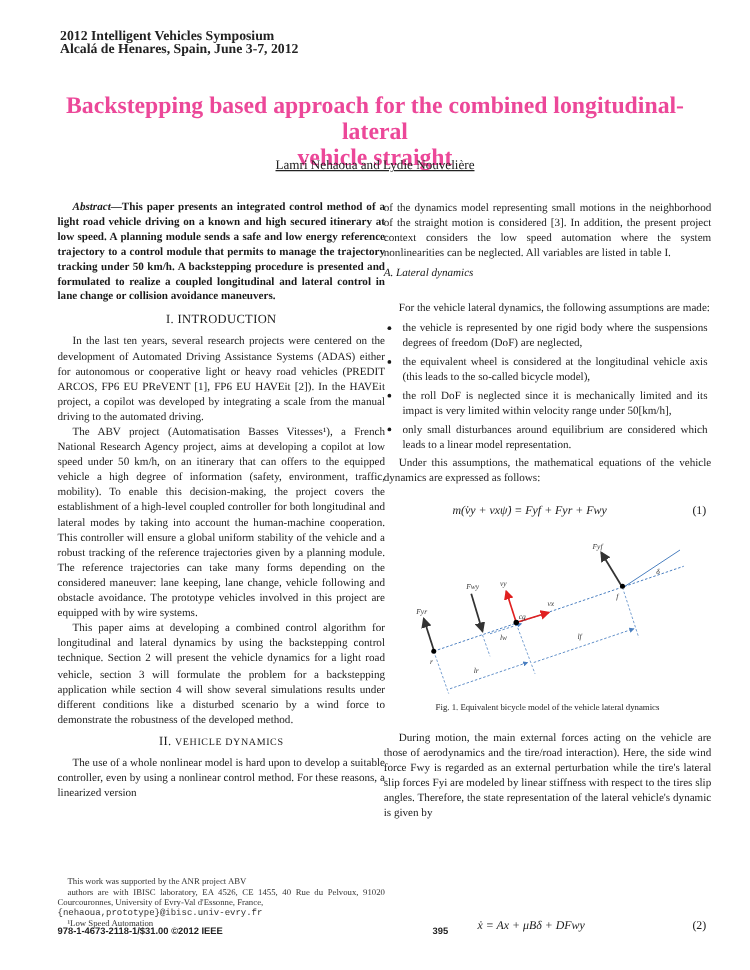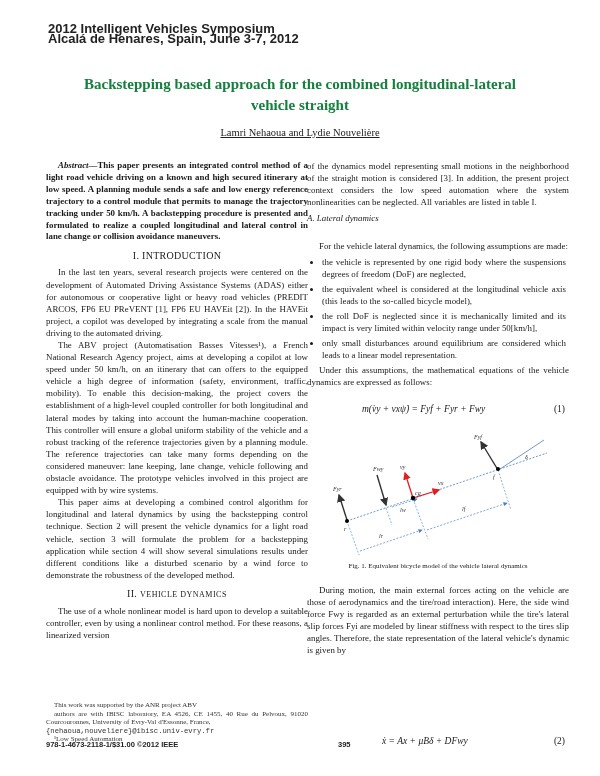--- a/index.html
+++ b/index.html
@@ -1,18 +1,18 @@
 <!DOCTYPE html>
 <html><head>
 <meta charset="utf-8">
 <style>
   html, body { margin:0; padding:0; background:#ffffff; }
   body { width:600px; height:776px; position:relative; overflow:hidden; color:#1a1a1a; font-family:"Liberation Serif", serif; }
-  .conf { position:absolute; left:48px; top:24px; font-family:Liberation Sans, sans-serif; font-weight:bold; font-size:13px; line-height:10px; color:#222; }
-  .title { position:absolute; left:40px; width:520px; top:74px; text-align:center; font-weight:bold; font-size:15px; line-height:21px; color:#15803d; }
+  .conf { position:absolute; left:48px; top:24px; font-family:Liberation Serif, serif; font-weight:bold; font-size:11px; line-height:10px; color:#222; }
+  .title { position:absolute; left:40px; width:520px; top:74px; text-align:center; font-weight:bold; font-size:19px; line-height:21px; color:#ec4899; }
   .authors { position:absolute; left:40px; width:520px; top:127px; text-align:center; font-size:10.5px; color:#222;text-decoration:underline; }
   .col { position:absolute; top:160px; width:262px; font-size:8.9px; line-height:12.1px; text-align:justify; }
   .col.left { left:46px; }
   .col.right { left:307px; }
   .abstract { font-weight:bold; margin:0; text-indent:12px; line-height:11.9px; }
   .abstract em { font-style:italic; }
   .sec-head { text-align:center; font-size:10px; margin:7px 0 4px 0; letter-spacing:0.3px; }
   .sc { font-size:8px; letter-spacing:0.5px; }
   p { margin:0; text-indent:12px; }
   p.noindent { text-indent:0; }
@@ -21,21 +21,21 @@
   ul li { margin:3px; }
   .eq { position:relative; font-style:italic; font-size:9.5px; margin:14px 0 0 0; }
   .eq-line { padding-left:55px; height:14px; }
   .eq-num { position:absolute; right:4px; top:0; font-style:normal; }
   .figure { width:262px; height:130px; margin-top:8px; }
   .caption { font-size:7px; text-align:center; margin:2px 0 12px 0; }
   .footnotes { position:absolute; left:46px; top:701px; width:262px; font-size:7px; line-height:8.5px; color:#333; }
   .footnotes .mono { font-family:"Liberation Mono", monospace; font-size:7.2px; }
   .footer { position:absolute; top:740px; font-family:"Liberation Sans", sans-serif; font-weight:bold; font-size:7.5px; color:#222; }
   .footer.left { left:46px; }
-  .footer.right { left:294px;padding-left:44px; }
+  .footer.right { left:302px;padding-left:44px; }
   .eq2 { position:absolute; left:307px; top:736px; width:262px; font-style:italic; font-size:9.5px; }
   .eq2 .body { padding-left:75px; }
   .eq2 .num { position:absolute; right:4px; top:0; font-style:normal; }
 </style>
 </head>
 <body>
 
 <div class="conf">
   <div>2012 Intelligent Vehicles Symposium</div>
   <div>Alcalá de Henares, Spain, June 3-7, 2012</div>
@@ -56,21 +56,21 @@
   <p>The ABV project (Automatisation Basses Vitesses¹), a French National Research Agency project, aims at developing a copilot at low speed under 50 km/h, on an itinerary that can offers to the equipped vehicle a high degree of information (safety, environment, traffic, mobility). To enable this decision-making, the project covers the establishment of a high-level coupled controller for both longitudinal and lateral modes by taking into account the human-machine cooperation. This controller will ensure a global uniform stability of the vehicle and a robust tracking of the reference trajectories given by a planning module. The reference trajectories can take many forms depending on the considered maneuver: lane keeping, lane change, vehicle following and obstacle avoidance. The prototype vehicles involved in this project are equipped with by wire systems.</p>
   <p>This paper aims at developing a combined control algorithm for longitudinal and lateral dynamics by using the backstepping control technique. Section 2 will present the vehicle dynamics for a light road vehicle, section 3 will formulate the problem for a backstepping application while section 4 will show several simulations results under different conditions like a disturbed scenario by a wind force to demonstrate the robustness of the developed method.</p>
 
   <div class="sec-head"><span>II.</span> <span class="sc">VEHICLE DYNAMICS</span></div>
   <p>The use of a whole nonlinear model is hard upon to develop a suitable controller, even by using a nonlinear control method. For these reasons, a linearized version</p>
 </div>
 
 <div class="footnotes">
   <div style="text-indent:8px">This work was supported by the ANR project ABV</div>
   <div style="text-indent:8px; text-align:justify">authors are with IBISC laboratory, EA 4526, CE 1455, 40 Rue du Pelvoux, 91020 Courcouronnes, University of Evry-Val d'Essonne, France,</div>
-  <div class="mono">{nehaoua,nouveliere}@ibisc.univ-evry.fr</div>
+  <div class="mono">{nehaoua,prototype}@ibisc.univ-evry.fr</div>
   <div style="text-indent:8px">¹Low Speed Automation</div>
 </div>
 
 <div class="footer left">978-1-4673-2118-1/$31.00 ©2012 IEEE</div>
 <div class="footer right">395</div>
 
 <div class="col right">
   <p class="noindent">of the dynamics model representing small motions in the neighborhood of the straight motion is considered [3]. In addition, the present project context considers the low speed automation where the system nonlinearities can be neglected. All variables are listed in table I.</p>
   <div class="subsec">A. Lateral dynamics</div>
   <p>For the vehicle lateral dynamics, the following assumptions are made:</p>

